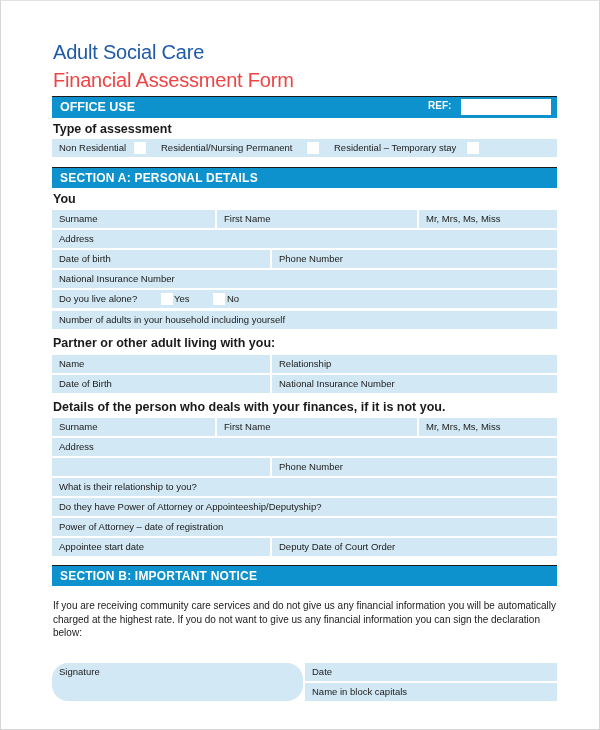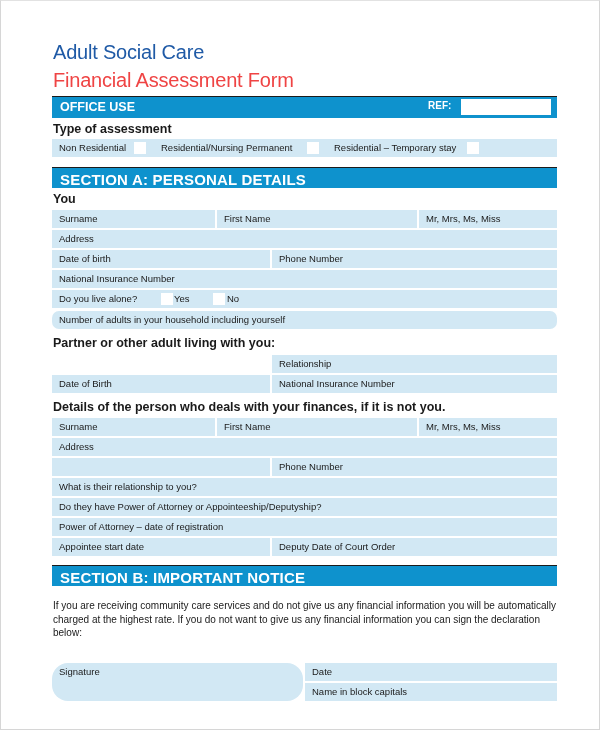--- a/index.html
+++ b/index.html
@@ -10,21 +10,21 @@
   .title1 { position: absolute; left: 52px; top: 40px; font-size: 20px; color: #1f5aa6; font-weight: normal; letter-spacing: -0.2px; }
   .title2 { position: absolute; left: 52px; top: 68px; font-size: 20px; color: #ef4444; font-weight: normal; letter-spacing: -0.2px; }
 
   .bar { position: absolute; left: 51px; width: 505px; background: #0e92cd; border-top: 1px solid #1b1b1b; color: #fff; font-weight: bold; }
   .bar .lbl { position: absolute; left: 8px; }
   .office { top: 95px; height: 22px; }
   .office .lbl { top: 3px; font-size: 12.5px; }
   .office .ref { position: absolute; left: 376px; top: 3px; font-size: 10px; }
   .office .refbox { position: absolute; left: 409px; top: 2px; width: 90px; height: 16px; background: #fff; border: none; }
   .sec { height: 21px; }
-  .sec .lbl { top: 3px; font-size: 15px; letter-spacing: 0.2px; }
+  .sec .lbl { top: 3px; font-size: 12px; letter-spacing: 0.2px; }
 
   .heading { position: absolute; left: 52px; font-size: 12.5px; font-weight: bold; color: #1a1a1a; }
 
   .row { position: absolute; left: 51px; width: 450px; height: 18px; }
   .cell { position: absolute; top: 0; height: 18px; background: #d2e8f4; font-size: 9.5px; line-height: 18px; padding-left: 7px; white-space: nowrap; overflow: hidden; color: #1a1a1a; }
   .chk { position: absolute; top: 3px; width: 12px; height: 12px; background: #ffffff; border: none; }
   .inline { position: absolute; top: 0; font-size: 9.5px; line-height: 18px; white-space: nowrap; }
 
   .notice { position: absolute; left: 52px; top: 598px; width: 505px; font-size: 10px; line-height: 13.5px; color: #1a1a1a; }
   .decl-strong { font-weight: bold; font-size: 10px; }
@@ -77,25 +77,26 @@
   </div>
   <div class="row" style="top:289px;">
     <div class="cell" style="left:0;width:505px;"></div>
     <span class="inline" style="left:7px;">Do you live alone?</span>
     <div class="chk" style="left:109px;"></div>
     <span class="inline" style="left:122px;">Yes</span>
     <div class="chk" style="left:161px;"></div>
     <span class="inline" style="left:175px;">No</span>
   </div>
   <div class="row" style="top:310px;">
-    <div class="cell" style="left:0;width:505px;border-radius:7px;">Number of adults in your household including yourself</div>
+    <div class="cell" style="left:0;width:505px;">Number of adults in your household including yourself</div>
   </div>
 
   <div class="heading" style="top:335px;">Partner or other adult living with you:</div>
   <div class="row" style="top:354px;">
+    <div class="cell" style="left:0;width:218px;">Name</div>
     <div class="cell" style="left:220px;width:285px;">Relationship</div>
   </div>
   <div class="row" style="top:374px;">
     <div class="cell" style="left:0;width:218px;">Date of Birth</div>
     <div class="cell" style="left:220px;width:285px;">National Insurance Number</div>
   </div>
 
   <div class="heading" style="top:399px;">Details of the person who deals with your finances, if it is not you.</div>
   <div class="row" style="top:417px;">
     <div class="cell" style="left:0;width:163px;">Surname</div>

